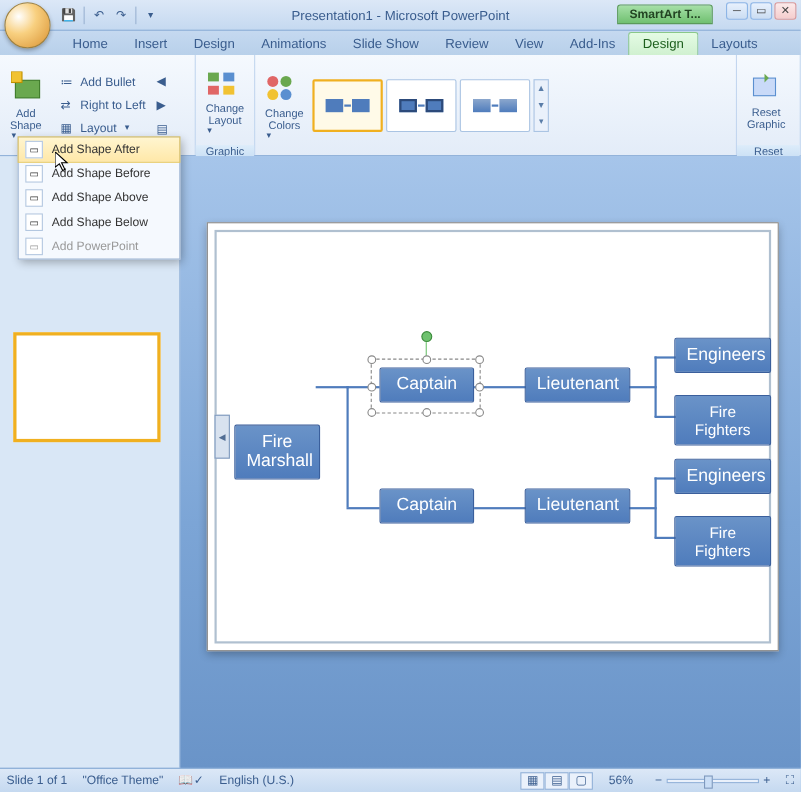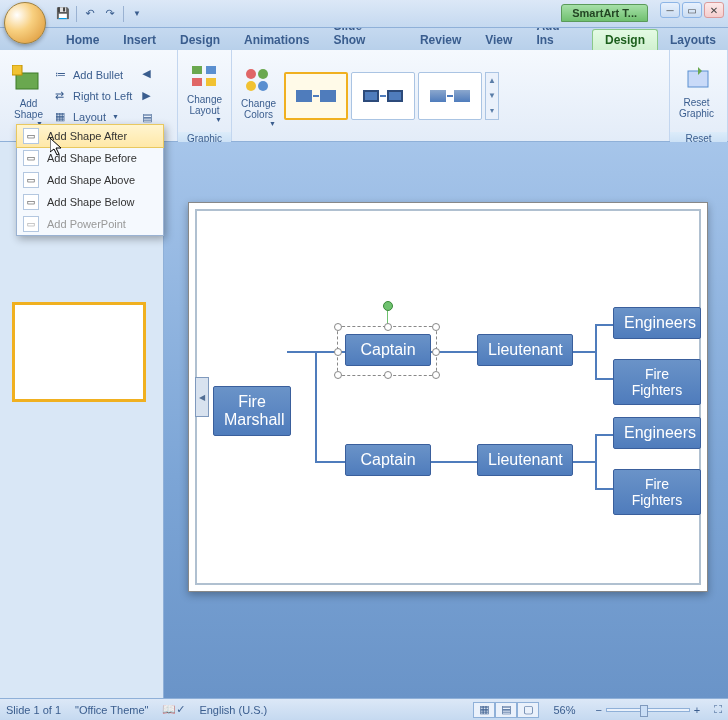--- a/index.html
+++ b/index.html
@@ -34,28 +34,28 @@
     }
     .qat { display: flex; gap: 2px; margin-left: 54px; align-items: center; }
     .qat-btn { width: 18px; height: 18px; display: inline-flex; align-items: center; justify-content: center; color: #3a5d8e; border-radius: 2px; cursor: pointer;}
     .qat-sep { width:1px; height:16px; background:#9ab2d2; margin:0 2px;}
     .title-center { position:absolute; left:50%; transform:translateX(-50%); color:#3a5d8e; font-size:12px;}
     .smartart-tools { position:absolute; right: 80px; top:4px; background: linear-gradient(#a6e0a8,#70c070); border:1px solid #5a9a5a; border-radius:3px 3px 0 0; padding:2px 10px; font-size:11px; color:#234523; font-weight:bold;}
     .win-controls { position:absolute; right:4px; top:2px; display:flex; gap:2px; }
     .win-btn { width:20px; height:16px; background:linear-gradient(#e8f1fd,#cbddf2); border:1px solid #8db5e6; border-radius:3px; display:flex; align-items:center; justify-content:center; cursor:pointer; font-size:10px; color:#444;}
     .win-btn.close { background: linear-gradient(#fceaea,#f5cdcd); border-color:#db9a9a;}
     .tabrow { height: 22px; display:flex; align-items:flex-end; padding-left:54px; background: linear-gradient(to bottom, #c5d9f0, #b8d0ea);}
-    .tab { padding: 3px 12px; color:#3a5d8e; cursor:pointer; border-radius:3px 3px 0 0; font-size:12px;font-weight:bold;}
+    .tab { padding: 3px 12px; color:#3a5d8e; cursor:pointer; border-radius:3px 3px 0 0; font-size:12px;}
     .tab.active { background: linear-gradient(to bottom,#fff0d0,#ffe8b0); border:1px solid #d0b070; border-bottom:none;}
     .tab.design-green.active { background: linear-gradient(#e4fbe4,#d0f0d0); border:1px solid #8ac88a; border-bottom:none; color:#1d5f1d;}
     .ribbon { height: 92px; background: linear-gradient(#f5f9fe,#e3ecf8); border-bottom:1px solid #8fb0d8; display:flex; position:relative;}
     .group { border-right:1px solid #c3d6ef; display:flex; flex-direction:column; height:100%; position:relative;}
     .group-body { flex:1; display:flex; align-items:center; padding:2px 4px; gap:3px;}
     .group-label { text-align:center; font-size:10px; color:#3a5d8e; padding:1px 0; background: linear-gradient(#dcecfa,#c8def4);}
-    .big-btn { display:flex; flex-direction:column; align-items:flex-end; justify-content:center; padding:2px 4px; cursor:pointer; border:1px solid transparent; border-radius:3px; height:78px;}
+    .big-btn { display:flex; flex-direction:column; align-items:flex-start; justify-content:center; padding:2px 4px; cursor:pointer; border:1px solid transparent; border-radius:3px; height:78px;}
     .big-icon { width:32px; height:32px; margin-bottom:2px; display:flex; align-items:center; justify-content:center;}
     .btn-label { font-size:10px; color:#3a5d8e; text-align:center; line-height:11px;}
     .small-btn-col { display:flex; flex-direction:column; gap:1px;}
     .small-btn { display:flex; align-items:center; gap:4px; padding:2px 3px; cursor:pointer; font-size:11px; color:#3a5d8e; border:1px solid transparent; border-radius:2px;}
     .small-icon { width:14px; height:14px; display:inline-block; }
     .style-gallery { display:flex; gap:3px; align-items:center;}
     .style-item { width:64px; height:48px; border:1px solid #aac4e3; background:#fff; display:flex; align-items:center; justify-content:center; cursor:pointer; border-radius:2px;}
     .style-item.selected { border:2px solid #f0b020; background:#fffae8;}
     .style-item .bx { width:16px; height:12px; background:#4f7cbc; margin:0 1px;}
     .style-item .ln { width:6px; height:2px; background:#4f7cbc;}
@@ -97,20 +97,21 @@
 <div class="titlebar">
   <div class="office-button"></div>
   <div class="qat">
     <span class="qat-btn">💾</span>
     <span class="qat-sep"></span>
     <span class="qat-btn">↶</span>
     <span class="qat-btn">↷</span>
     <span class="qat-sep"></span>
     <span class="qat-btn" style="font-size:8px;">▼</span>
   </div>
+  <div class="title-center">Presentation1 - Microsoft PowerPoint</div>
   <div class="smartart-tools">SmartArt T...</div>
   <div class="win-controls">
     <div class="win-btn">─</div>
     <div class="win-btn">▭</div>
     <div class="win-btn close">✕</div>
   </div>
 </div>
 
 <div class="tabrow">
   <div class="tab">Home</div>

